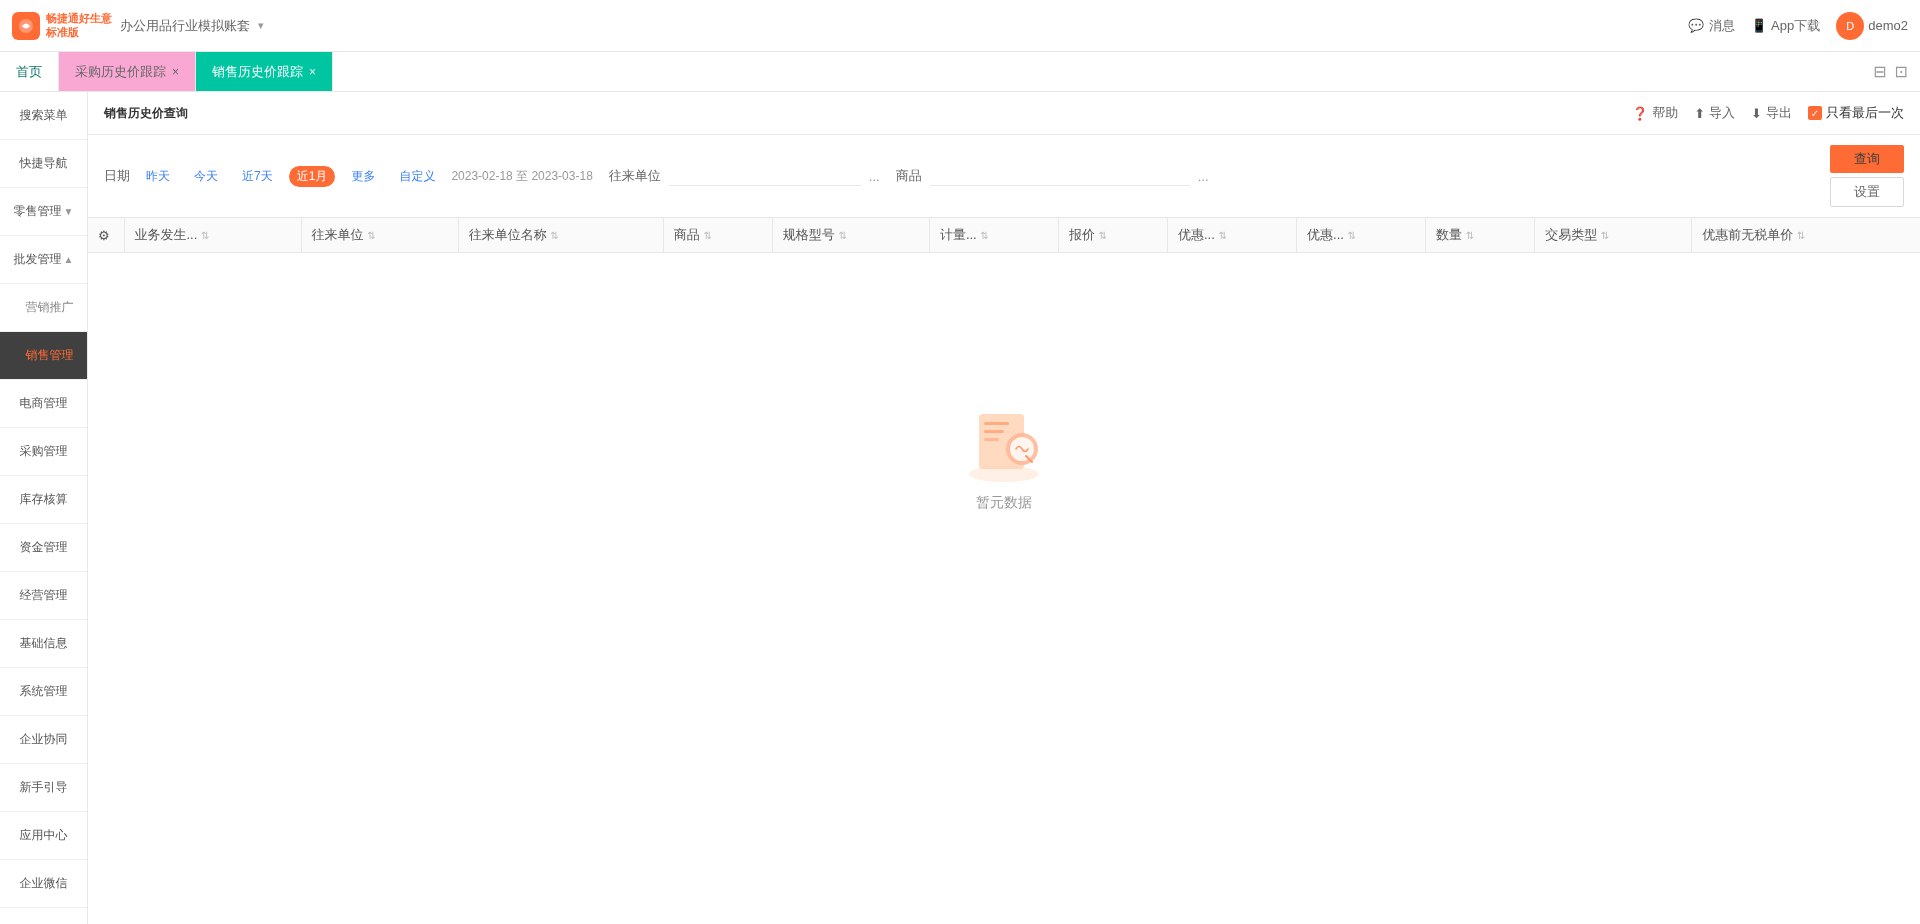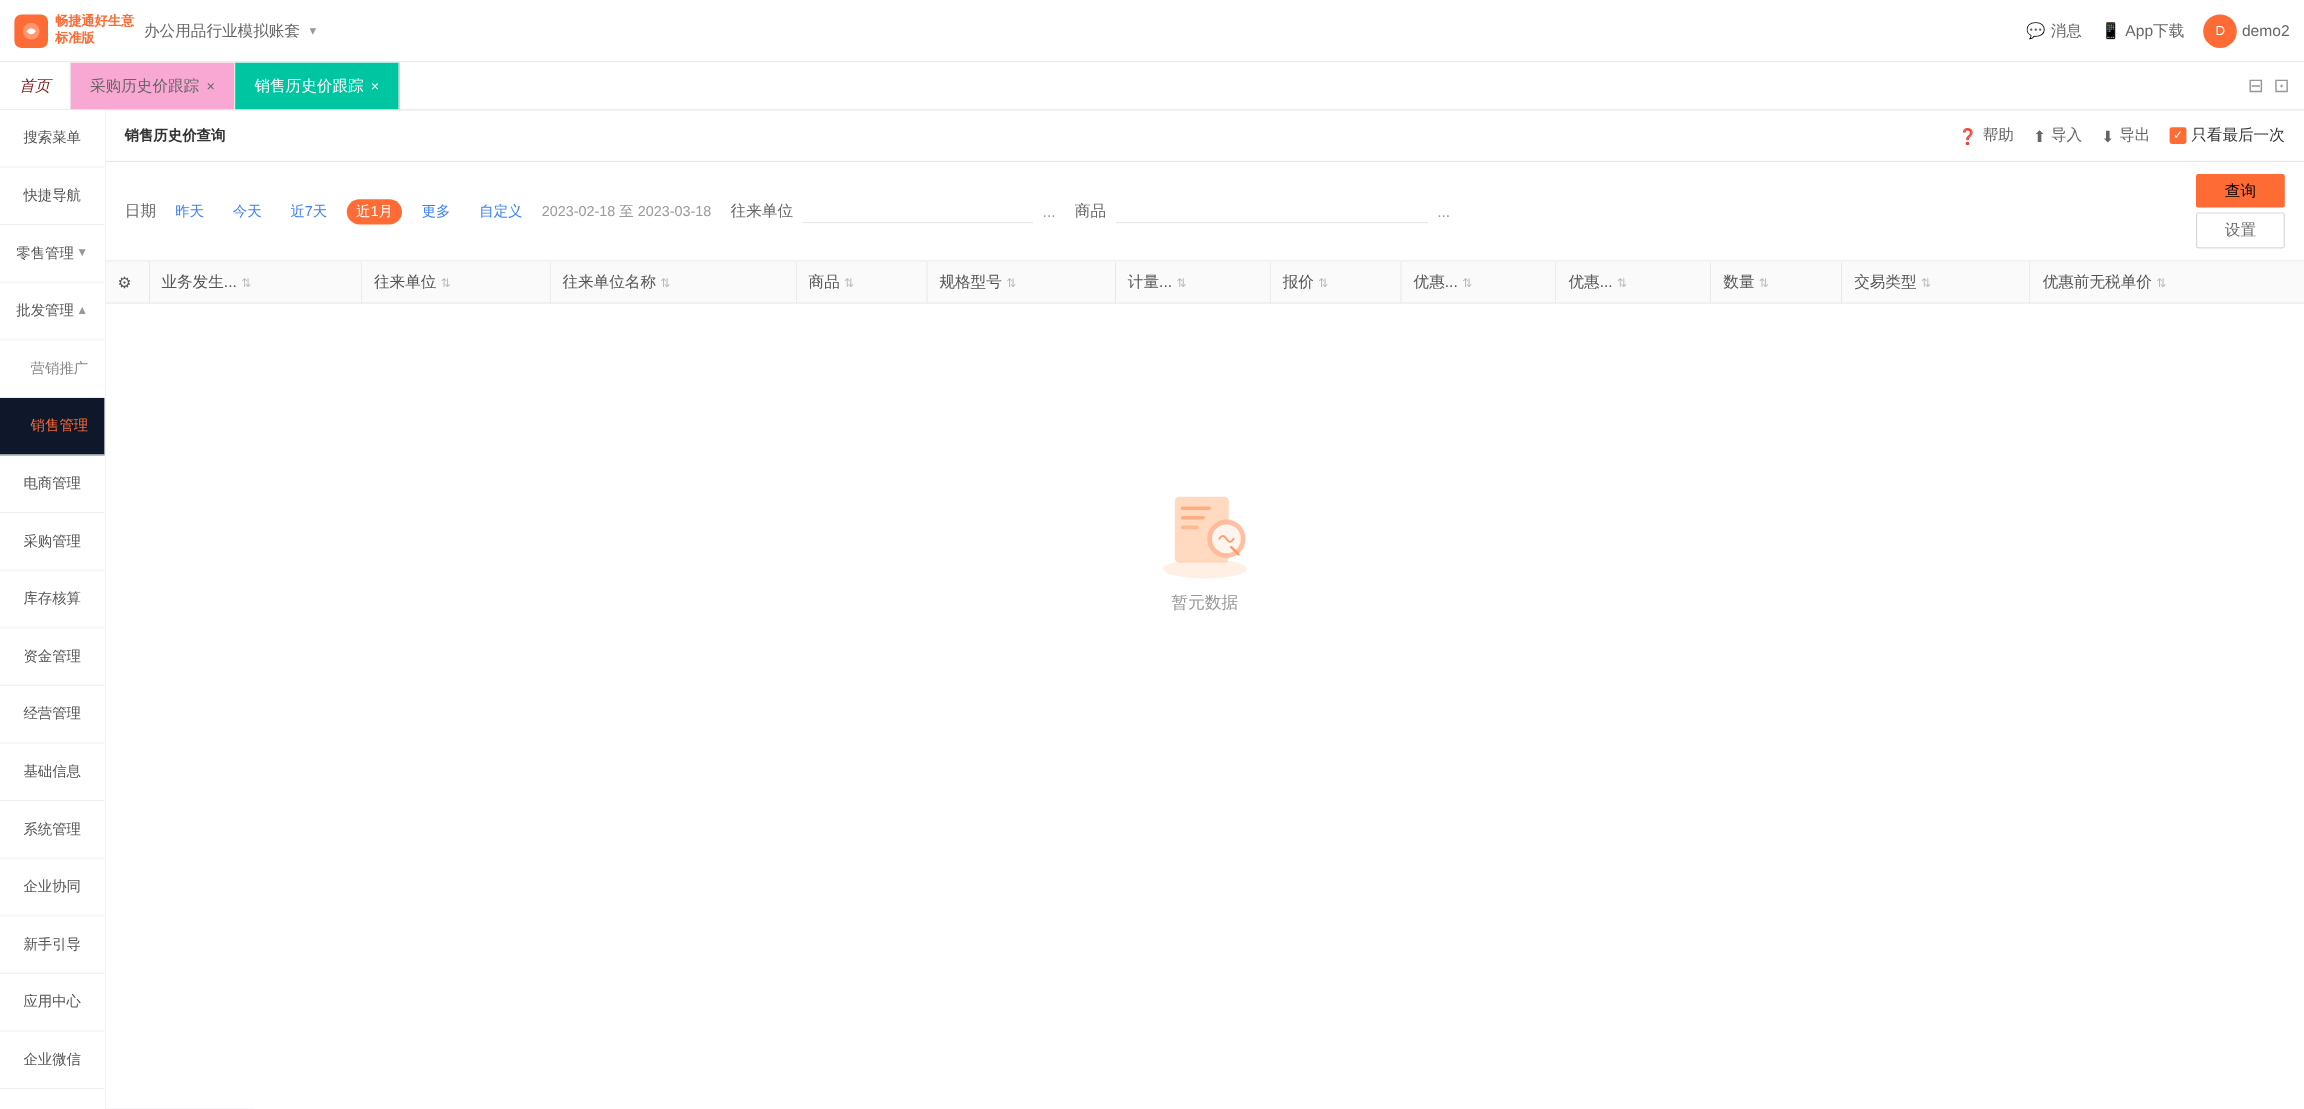--- a/index.html
+++ b/index.html
@@ -27,37 +27,37 @@
       background: #fff; height: 40px; padding: 0;
       border-bottom: 1px solid #e8e8e8; flex-shrink: 0;
       overflow: hidden;
     }
     .tab-item {
       display: flex; align-items: center; gap: 6px;
       padding: 0 16px; height: 40px; cursor: pointer;
       font-size: 13px; color: #666; border-right: 1px solid #e8e8e8;
       white-space: nowrap;
     }
-    .tab-item.home { color: #7f1d1d; font-style: italic; }
+    .tab-item.home { color: #0f766e; }
     .tab-item.active { background: #00c5a1; color: white; }
     .tab-item.inactive { background: #f9a8d4; color: #666; }
     .tab-close { font-size: 12px; cursor: pointer; }
     .tab-bar-actions { margin-left: auto; display: flex; align-items: center; gap: 8px; padding: 0 12px; }
 
     
     .main-layout { display: flex; flex: 1; overflow: hidden; }
 
     
     .sidebar { width: 88px; background: #fff; border-right: 1px solid #e8e8e8; display: flex; flex-direction: column; flex-shrink: 0; overflow-y: auto; }
     .sidebar-item {
       display: flex; flex-direction: column; align-items: center; justify-content: center;
       padding: 10px 4px; cursor: pointer; font-size: 12px; color: #555;
       border-bottom: 1px solid #f0f0f0; min-height: 48px; text-align: center;
     }
-    .sidebar-item.active { color: #ff6b35; background: #0f172a; }
+    .sidebar-item.active { color: #ff6b35; background: #404040; }
     .sidebar-item.has-arrow { flex-direction: row; justify-content: center; gap: 2px; }
     .sidebar-arrow { font-size: 10px; color: #999; }
 
     
     .content-area { flex: 1; display: flex; flex-direction: column; overflow: hidden; background: #f0f2f5; }
 
     
     .page-header {
       background: #fff; padding: 12px 16px;
       display: flex; align-items: center; justify-content: space-between;
@@ -78,21 +78,21 @@
     .filter-group { display: flex; align-items: center; gap: 8px; }
     .filter-label { color: #666; font-size: 13px; white-space: nowrap; }
     .date-btn { padding: 2px 8px; font-size: 12px; border: none; background: none; cursor: pointer; color: #3b82f6; }
     .date-btn.active { background: #ff6b35; color: white; border-radius: 12px; padding: 2px 8px; }
     .date-range { font-size: 12px; color: #999; }
     .filter-input { border: none; border-bottom: 1px solid #e8e8e8; padding: 2px 8px; font-size: 13px; min-width: 200px; outline: none; color: #333; }
     .filter-dots { color: #999; font-size: 13px; cursor: pointer; }
 
     
     .action-btns { display: flex; gap: 8px; }
-    .btn-query { background: #ff6b35; color: #000000; border: none; padding: 5px 24px; border-radius: 2px; cursor: pointer; font-size: 13px; }
+    .btn-query { background: #ff6b35; color: #404040; border: none; padding: 5px 24px; border-radius: 2px; cursor: pointer; font-size: 13px; }
     .btn-settings { background: #fff; color: #666; border: 1px solid #d9d9d9; padding: 5px 16px; border-radius: 2px; cursor: pointer; font-size: 13px; }
 
     
     .table-container { flex: 1; background: #fff; margin: 0; overflow: auto; }
     .data-table { width: 100%; border-collapse: collapse; min-width: 800px; }
     .data-table th {
       background: #fafafa; border-bottom: 1px solid #e8e8e8; border-right: 1px solid #e8e8e8;
       padding: 8px 10px; text-align: left; font-size: 13px; font-weight: normal; color: #555;
       white-space: nowrap; position: sticky; top: 0;
     }

